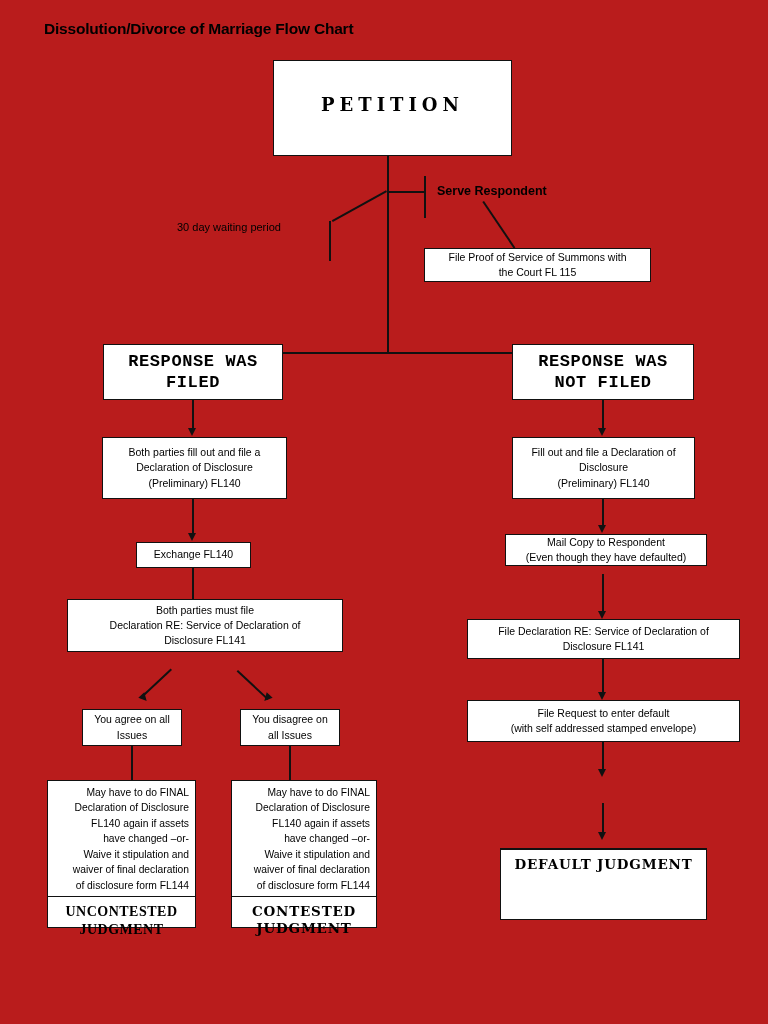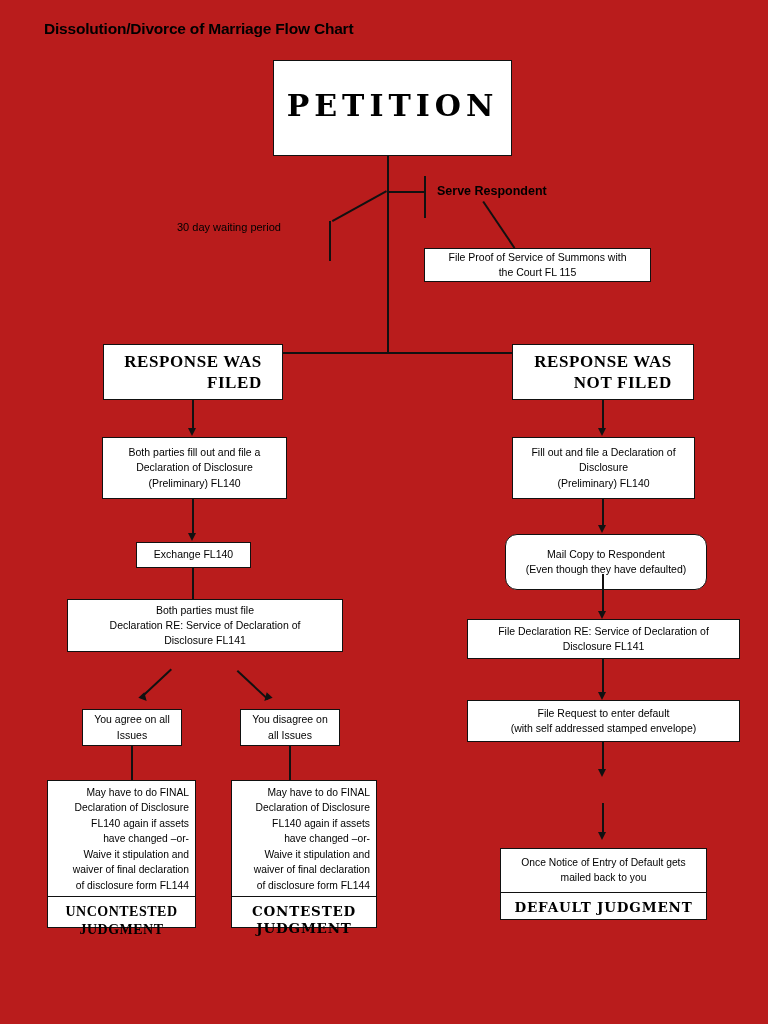--- a/index.html
+++ b/index.html
@@ -37,33 +37,33 @@
     align-items: center;
     justify-content: center;
     text-align: center;
     font-size: 10.5px;
     line-height: 1.45;
     padding: 3px 4px;
   }
   .box .ln { display: block; white-space: nowrap; }
   
   .slab {
-    font-family: Liberation Serif, serif;
+    font-family: Liberation Mono, monospace;
     font-weight: bold;
     letter-spacing: 0.6px;
-    text-align: right;
+    text-align: center;
     line-height: 1.25;
   }
   .hdr-box {
     font-size: 17px;
   }
   .petition-title {
     font-family: "DejaVu Serif", serif;
     font-weight: bold;
-    font-size: 30px;
+    font-size: 18px;
     letter-spacing: 5px;
     line-height: 1.05;
     margin-bottom: 5px;
   }
   .petition-sub { font-size: 10.3px; line-height: 1.42; }
   
   .para {
     font-size: 10.3px;
     line-height: 1.5;
     text-align: right;
@@ -243,21 +243,21 @@
 
   <div class="box" style="left:512px; top:437px; width:183px; height:62px;">
     <span class="ln">Fill out and file a Declaration of</span>
     <span class="ln">Disclosure</span>
     <span class="ln">(Preliminary) FL140</span>
   </div>
 
   <div class="vline" style="left:602px; top:499px; height:27px;"></div>
   <div class="arrow-head" style="left:598px; top:525px;"></div>
 
-  <div class="box" style="left:505px; top:534px; width:202px; height:56px;border-radius:12px;">
+  <div class="box" style="left:505px; top:534px; width:202px; height:32px;">
     <span class="ln">Mail Copy to Respondent</span>
     <span class="ln">(Even though they have defaulted)</span>
   </div>
 
   <div class="vline" style="left:602px; top:574px; height:38px;"></div>
   <div class="arrow-head" style="left:598px; top:611px;"></div>
 
   <div class="box" style="left:467px; top:619px; width:273px; height:40px;">
     <span class="ln">File Declaration RE: Service of Declaration of</span>
     <span class="ln">Disclosure FL141</span>
@@ -272,23 +272,19 @@
   </div>
 
   <div class="vline" style="left:602px; top:742px; height:28px;"></div>
   <div class="arrow-head" style="left:598px; top:769px;"></div>
 
 
   <div class="vline" style="left:602px; top:803px; height:30px;"></div>
   <div class="arrow-head" style="left:598px; top:832px;"></div>
 
   <div class="box" style="left:500px; top:848px; width:207px; height:72px; justify-content:flex-start; padding:0;">
-    <div style="padding:7px 4px 6px 4px; width:100%; box-sizing:border-box; text-align:center; font-size:10.3px; line-height:1.45;">
-      <span class="ln">Once Notice of Entry of Default gets</span>
-      <span class="ln">mailed back to you</span>
-    </div>
     <div class="divider"></div>
     <div class="judg">
       <span class="ln">DEFAULT JUDGMENT</span>
     </div>
   </div>
 
 </div>
 
 </body></html>

